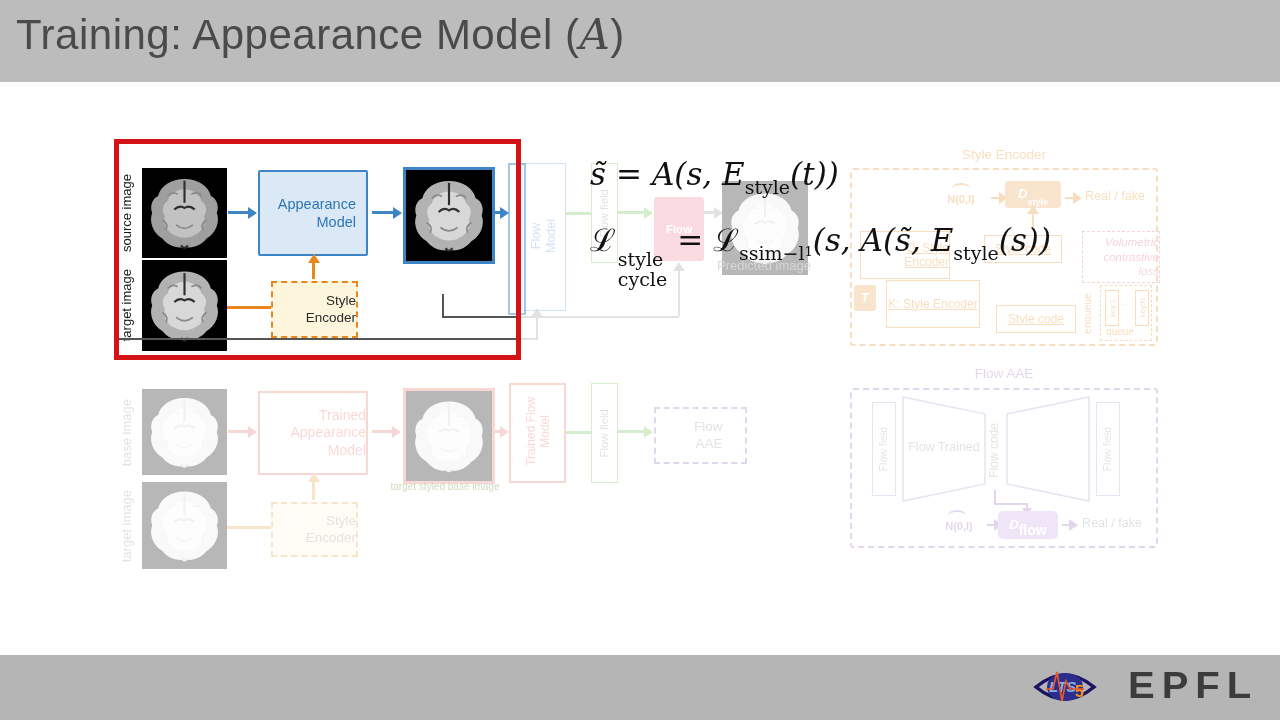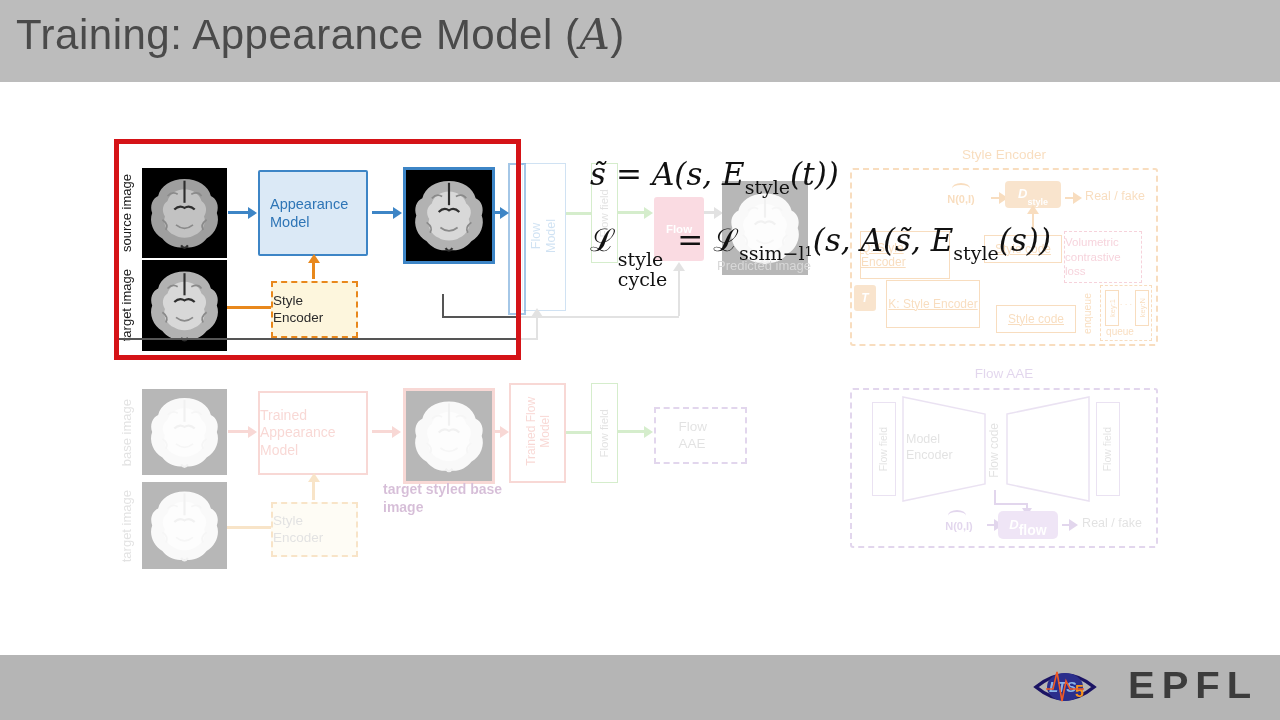--- a/index.html
+++ b/index.html
@@ -17,21 +17,21 @@
   
   .hibox{position:absolute;left:114px;top:139px;width:397px;height:211px;
          border:5px solid #d51317;z-index:5;pointer-events:none;}
   
   .brain{position:absolute;background:#000;}
   .brain svg{width:100%;height:100%;display:block;}
   .vlab{position:absolute;display:flex;align-items:center;justify-content:center;}
   .vtext{writing-mode:vertical-rl;transform:rotate(180deg);white-space:nowrap;}
   .rot{position:absolute;transform:rotate(-90deg);text-align:center;line-height:1.2;}
   .box{position:absolute;display:flex;align-items:center;justify-content:center;
-       text-align:left;line-height:1.25;box-sizing:border-box;}
+       text-align:right;line-height:1.25;box-sizing:border-box;}
   .hline{position:absolute;background:var(--c,#555);}
   .ar{position:absolute;height:3px;background:var(--c,#555);}
   .ar::after{content:"";position:absolute;right:-9px;top:50%;transform:translateY(-50%);
              border-left:9px solid var(--c,#555);border-top:6px solid transparent;
              border-bottom:6px solid transparent;}
   .arUp{position:absolute;width:3px;background:var(--c,#555);}
   .arUp::before{content:"";position:absolute;top:-8px;left:50%;transform:translateX(-50%);
                 border-bottom:9px solid var(--c,#555);border-left:6px solid transparent;
                 border-right:6px solid transparent;}
   .arDn{position:absolute;width:2px;background:var(--c,#555);}
@@ -105,21 +105,21 @@
       <div class="ar" style="left:143px;top:50px;width:8px;height:2px;--c:#e8881c;"></div>
       <div class="box" style="left:157px;top:34px;width:56px;height:27px;background:#eaa14e;border-radius:4px;color:#fff;font-size:13px;font-weight:bold;">
           <span class="it">D</span>
           <span style="font-size:9px;align-self:flex-end;">style</span>
         </div>
       <div class="ar" style="left:217px;top:50px;width:8px;height:2px;--c:#e8881c;"></div>
       <div class="box" style="left:231px;top:42px;width:72px;height:16px;color:#e8881c;font-size:12.5px;">Real / fake</div>
       <div class="arUp" style="left:184px;top:66px;height:18px;width:2px;--c:#e8881c;"></div>
       <div class="box dbox" style="left:12px;top:84px;width:90px;height:48px;">Q: Style Encoder</div>
       <div class="box dbox" style="left:136px;top:88px;width:78px;height:28px;">Style code</div>
-      <div class="box pdash" style="left:216px;top:84px;width:78px;height:52px;font-size:11.5px;">Volumetric contrastive loss</div>
+      <div class="box pdash" style="left:234px;top:84px;width:78px;height:52px;font-size:11.5px;font-style:italic;">Volumetric contrastive loss</div>
       <div class="box" style="left:6px;top:138px;width:22px;height:26px;background:#eaa14e;color:#fff;font-weight:bold;font-style:italic;font-size:12px;border-radius:3px;">T</div>
       <div class="box dbox" style="left:38px;top:133px;width:94px;height:48px;">K: Style Encoder</div>
       <div class="box dbox" style="left:148px;top:158px;width:80px;height:28px;">Style code</div>
       <div class="vlab" style="left:232px;top:140px;width:14px;height:52px;">
           <span class="vtext" style="font-size:10.5px;color:#e8881c;">enqueue</span>
         </div>
       <div class="abs" style="left:252px;top:138px;width:50px;height:54px;border:1.5px dashed #e8881c;">
         <div class="vlab" style="left:4px;top:4px;width:12px;height:34px;border:1px solid #e8881c;">
             <span class="vtext" style="font-size:7.5px;color:#e8881c;">key:1</span>
           </div>
@@ -149,21 +149,21 @@
       </div>
     <div class="ar" style="left:228px;top:430px;width:20px;--c:#e8756a;"></div>
     <div class="box" style="left:258px;top:391px;width:110px;height:84px;border:2px solid #e8756a;color:#e8756a;font-size:14px;padding:0 0;">Trained Appearance Model</div>
     <div class="ar" style="left:372px;top:430px;width:20px;--c:#e8756a;"></div>
     <div class="brain" style="left:403px;top:388px;width:86px;height:90px;border:3px solid #e8756a;--b1:#ededed;--b2:#fafafa;--b3:#cfcfcf;--b4:#e0e0e0;">
         <svg viewBox="0 0 100 100">
           <use href="#brainShape"></use>
         </svg>
       </div>
     <div class="ar" style="left:492px;top:430px;width:8px;--c:#e8756a;"></div>
-    <div class="box" style="left:383px;top:481px;width:124px;color:#701a75;font-size:14px;font-weight:bold;">target styled base image</div>
+    <div class="box" style="left:383px;top:481px;width:124px;color:#4d7c0f;font-size:10px;">target styled base image</div>
     <div class="box" style="left:271px;top:502px;width:87px;height:55px;background:#fdf6dd;border:2px dashed #e8a13c;color:#9a9a9a;font-size:13.5px;">Style Encoder</div>
     <div class="arUp" style="left:312px;top:481px;height:19px;--c:#e8a13c;"></div>
     <div class="hline" style="left:227px;top:526px;width:44px;height:3px;--c:#e8a13c;"></div>
     <div class="box" style="left:509px;top:383px;width:57px;height:100px;border:2px solid #e8756a;"></div>
     <div class="rot" style="left:490px;top:417px;width:96px;font-size:12px;color:#e8756a;">Trained Flow Model</div>
     <div class="hline" style="left:566px;top:431px;width:25px;height:2.5px;--c:#6abf4b;"></div>
     <div class="box" style="left:591px;top:383px;width:27px;height:100px;border:1.5px solid #6abf4b;">
         <span class="vtext" style="font-size:11.5px;color:#999;">Flow field</span>
       </div>
     <div class="ar" style="left:618px;top:430px;width:26px;--c:#6abf4b;"></div>
@@ -173,21 +173,21 @@
 
     <div class="abs" style="left:848px;top:366px;width:312px;height:188px;">
       <div class="box" style="left:0;top:0;width:312px;height:16px;color:#9a6fc0;font-size:13.5px;">Flow AAE</div>
       <div class="abs" style="left:2px;top:22px;width:304px;height:156px;border:2px dashed #9a6fc0;border-radius:3px;"></div>
       <div class="box" style="left:24px;top:36px;width:24px;height:94px;border:1.5px solid #b598d1;">
           <span class="vtext" style="font-size:10.5px;color:#9a9a9a;">Flow field</span>
         </div>
       <svg class="abs" style="left:54px;top:30px;" width="84" height="106">
           <polygon points="1,1 83,18 83,88 1,105" fill="none" stroke="#b598d1" stroke-width="1.5"></polygon>
         </svg>
-      <div class="box" style="left:58px;top:52px;width:76px;height:60px;color:#9a9a9a;font-size:12.5px;">Model Encoder</div>
+      <div class="box" style="left:58px;top:52px;width:76px;height:60px;color:#9a9a9a;font-size:12.5px;">Flow Trained</div>
       <div class="vlab" style="left:138px;top:44px;width:16px;height:80px;">
           <span class="vtext" style="font-size:12px;color:#9a9a9a;">Flow code</span>
         </div>
       <svg class="abs" style="left:158px;top:30px;" width="84" height="106">
           <polygon points="1,18 83,1 83,105 1,88" fill="none" stroke="#b598d1" stroke-width="1.5"></polygon>
         </svg>
       <div class="box" style="left:248px;top:36px;width:24px;height:94px;border:1.5px solid #b598d1;">
           <span class="vtext" style="font-size:10.5px;color:#9a9a9a;">Flow field</span>
         </div>
       <div class="hline" style="left:146px;top:124px;width:2px;height:14px;--c:#9a6fc0;"></div>

